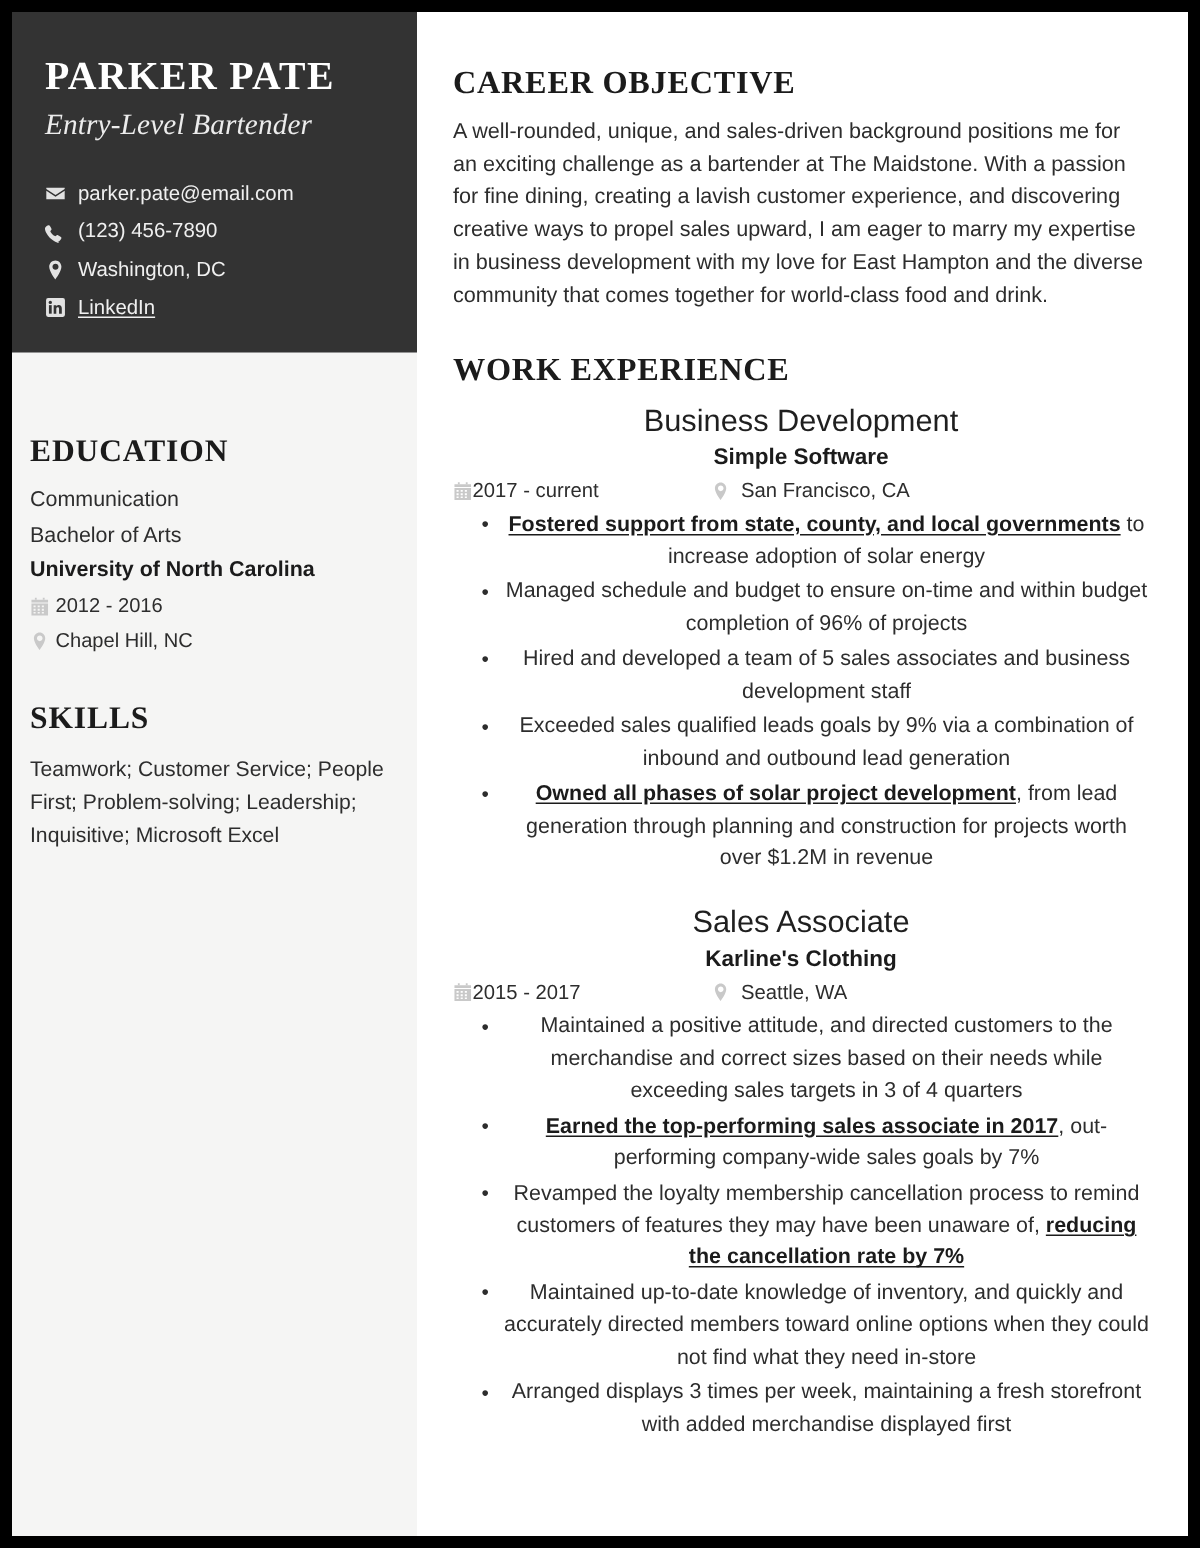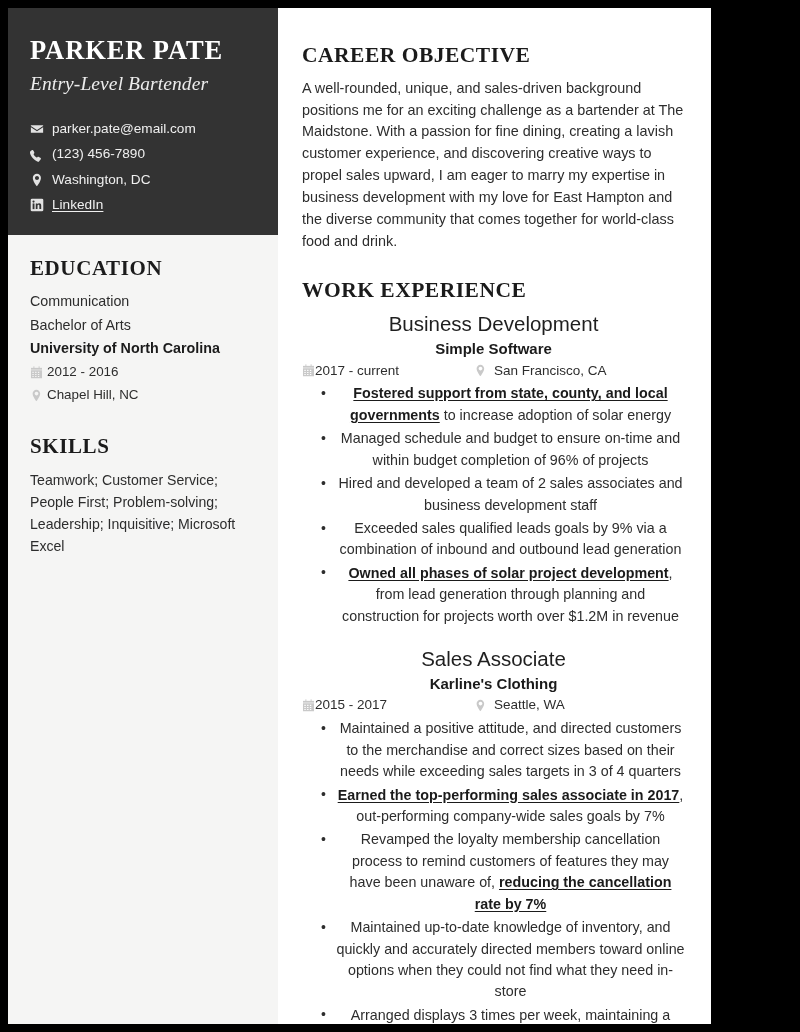--- a/index.html
+++ b/index.html
@@ -10,21 +10,21 @@
   body {
     width: 800px;
     height: 1032px;
     font-family: "Liberation Sans", sans-serif;
     overflow: hidden;
   }
   .page {
     position: absolute;
     left: 8px;
     top: 8px;
-    width: 703px;
+    width: 784px;
     height: 1016px;
     background: #0f172a;
     display: flex;
     overflow: hidden;
   }
 
   
   .sidebar {
     width: 270px;
     flex: 0 0 270px;
@@ -81,23 +81,24 @@
     color: #e2e2e2;
   }
   .contact-item .ic svg { display: block; }
   .contact-link {
     color: #f0f0f0;
     text-decoration: underline;
     text-underline-offset: 1.5px;
   }
 
   .sidebar-body {
-    padding: 22px 22px 20px 22px;
+    padding: 22px 22px 20px 12px;
     box-sizing: border-box;
     flex: 1 1 auto;
+    margin-top: 32px;
   }
   .side-heading {
     font-family: "Liberation Serif", serif;
     font-weight: bold;
     font-size: 21px;
     letter-spacing: 0.6px;
     color: #1b1b1b;
     margin: 0 0 10px 0;
     line-height: 1.1;
   }
@@ -349,21 +350,21 @@
                   <svg width="13" height="13" viewBox="0 0 16 16" fill="currentColor" aria-hidden="true">
                     <path d="M8 .8C5.3.8 3.2 3 3.2 5.6c0 3.6 4.2 9 4.4 9.3.1.2.4.2.5 0 .2-.3 4.4-5.7 4.4-9.3C12.5 3 10.4.8 8 .8zm0 7.1c-1.3 0-2.3-1-2.3-2.3S6.7 3.3 8 3.3s2.3 1 2.3 2.3-1 2.3-2.3 2.3z"></path>
                   </svg>
                 </span>
                 <span>San Francisco, CA</span>
               </span>
             </div>
             <ul class="bullets">
               <li><span class="hl">Fostered support from state, county, and local governments</span> to increase adoption of solar energy</li>
               <li>Managed schedule and budget to ensure on-time and within budget completion of 96% of projects</li>
-              <li>Hired and developed a team of 2 sales associates and business development staff</li>
+              <li>Hired and developed a team of 5 sales associates and business development staff</li>
               <li>Exceeded sales qualified leads goals by 9% via a combination of inbound and outbound lead generation</li>
               <li><span class="hl">Owned all phases of solar project development</span>, from lead generation through planning and construction for projects worth over $1.2M in revenue</li>
             </ul>
           </div>
           <div class="job">
             <div class="job-title">Sales Associate</div>
             <div class="job-company">Karline's Clothing</div>
             <div class="job-meta">
               <span class="date-cell">
                 <span class="ic">

